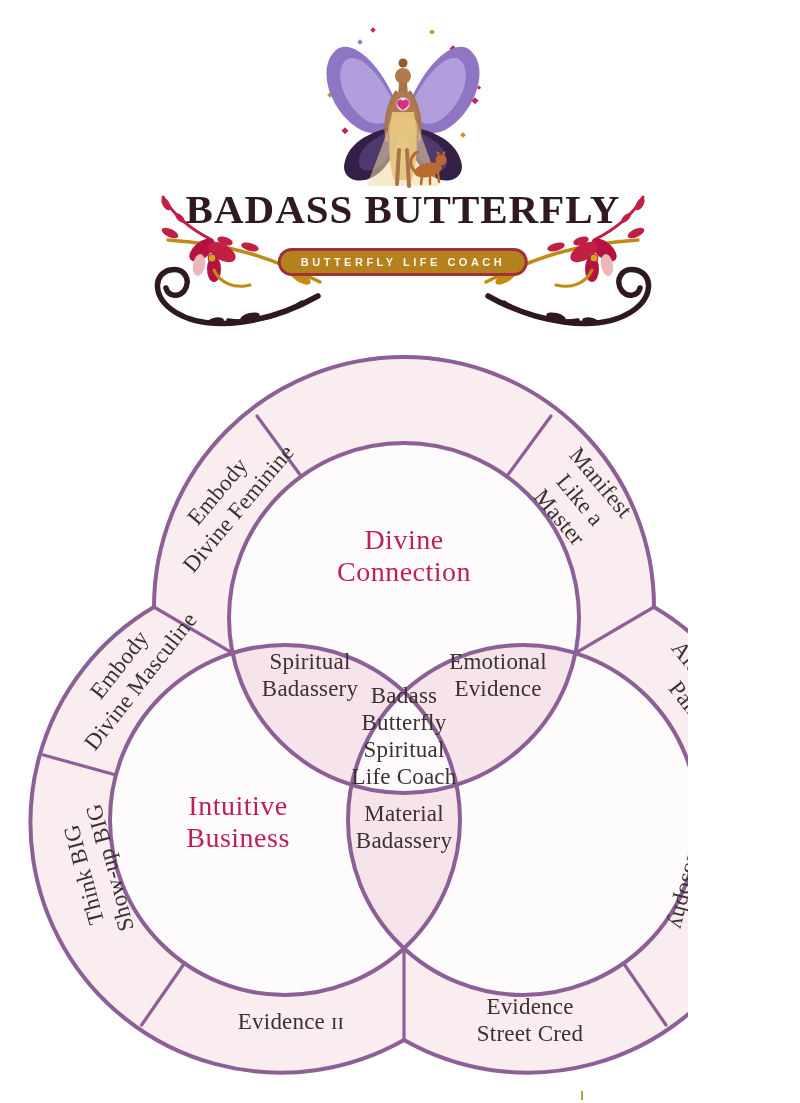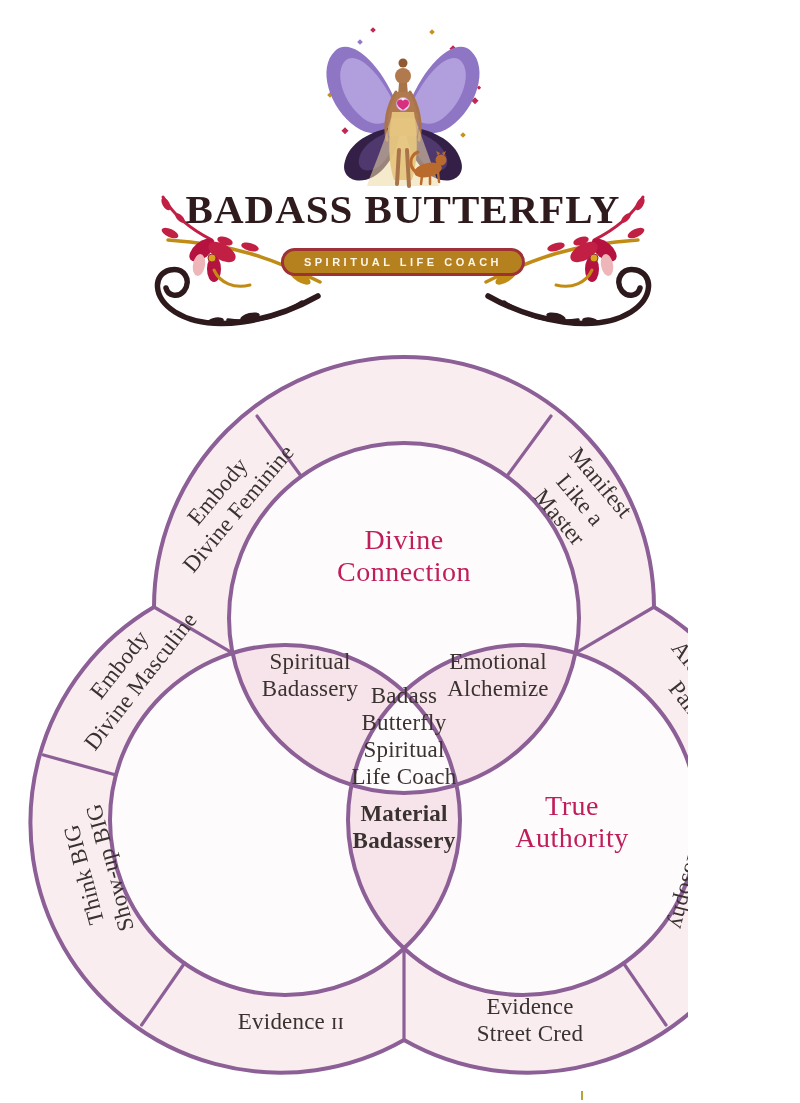--- a/index.html
+++ b/index.html
@@ -25,21 +25,21 @@
   #lbl-alchemize{left:697px;top:692px;transform:translate(-50%,-50%) rotate(52deg);}
   #lbl-share    {left:716px;top:884px;transform:translate(-50%,-50%) rotate(104deg);}
   #lbl-evidence {left:530px;top:1020px;}
   #lbl-declare  {left:291px;top:1022px;}
   #lbl-divine   {left:404px;top:556px;}
   #lbl-intuitive{left:238px;top:822px;}
   #lbl-authority{left:572px;top:822px;}
   #lbl-spiritual{left:310px;top:675px;}
   #lbl-emotional{left:498px;top:675px;}
   #lbl-center   {left:404px;top:729px;margin-top:7px;}
-  #lbl-material {left:404px;top:827px;font-weight:bold;}
+  #lbl-material {left:404px;top:827px;}
   #stray{position:absolute;left:581px;top:1091px;width:2px;height:9px;background:#b7a437;}
 </style>
 </head>
 <body>
 
 <div id="stage">
 
   <svg id="art" width="800" height="1103" viewBox="0 0 800 1103">
 
     <g>
@@ -150,46 +150,46 @@
         <line x1="116" y1="775" x2="43.5" y2="755"></line>
         <line x1="184.6" y1="963" x2="141.6" y2="1025"></line>
         <line x1="404" y1="948.3" x2="404" y2="1040"></line>
         <line x1="623.4" y1="963" x2="666" y2="1025"></line>
         <line x1="694" y1="784" x2="767.5" y2="768"></line>
       </g>
     </g>
   </svg>
 
   <div id="wordmark">BADASS BUTTERFLY</div>
-  <div id="badge">SPIRITUAL LIFE COACH</div>
+  <div id="badge">BUTTERFLY LIFE COACH</div>
 
   <div class="lbl" id="lbl-manifest">Manifest
 Like a Master</div>
   <div class="lbl" id="lbl-alchemize">Alchemize Pain</div>
   <div class="lbl" id="lbl-share">Share Your
 Spiritual Philosophy</div>
   <div class="lbl" id="lbl-evidence">Evidence
 Street Cred</div>
   <div class="lbl" id="lbl-declare">Evidence ɪɪ</div>
   <div class="lbl" id="lbl-thinkbig">Think BIG
 Show-up BIG</div>
   <div class="lbl" id="lbl-masculine">Embody
 Divine Masculine</div>
   <div class="lbl" id="lbl-feminine">Embody
 Divine Feminine</div>
 
   <div class="lbl title" id="lbl-divine">Divine
 Connection</div>
-  <div class="lbl title" id="lbl-authority">True
-Authority</div>
+  <div class="lbl title" id="lbl-intuitive">Intuitive
+Business</div>
 
   <div class="lbl" id="lbl-spiritual">Spiritual
 Badassery</div>
   <div class="lbl" id="lbl-emotional">Emotional
-Alchemize</div>
+Evidence</div>
   <div class="lbl" id="lbl-material">Material
 Badassery</div>
   <div class="lbl" id="lbl-center">Badass
 Butterfly
 Spiritual
 Life Coach</div>
 
   <div id="stray"></div>
 </div>
 

